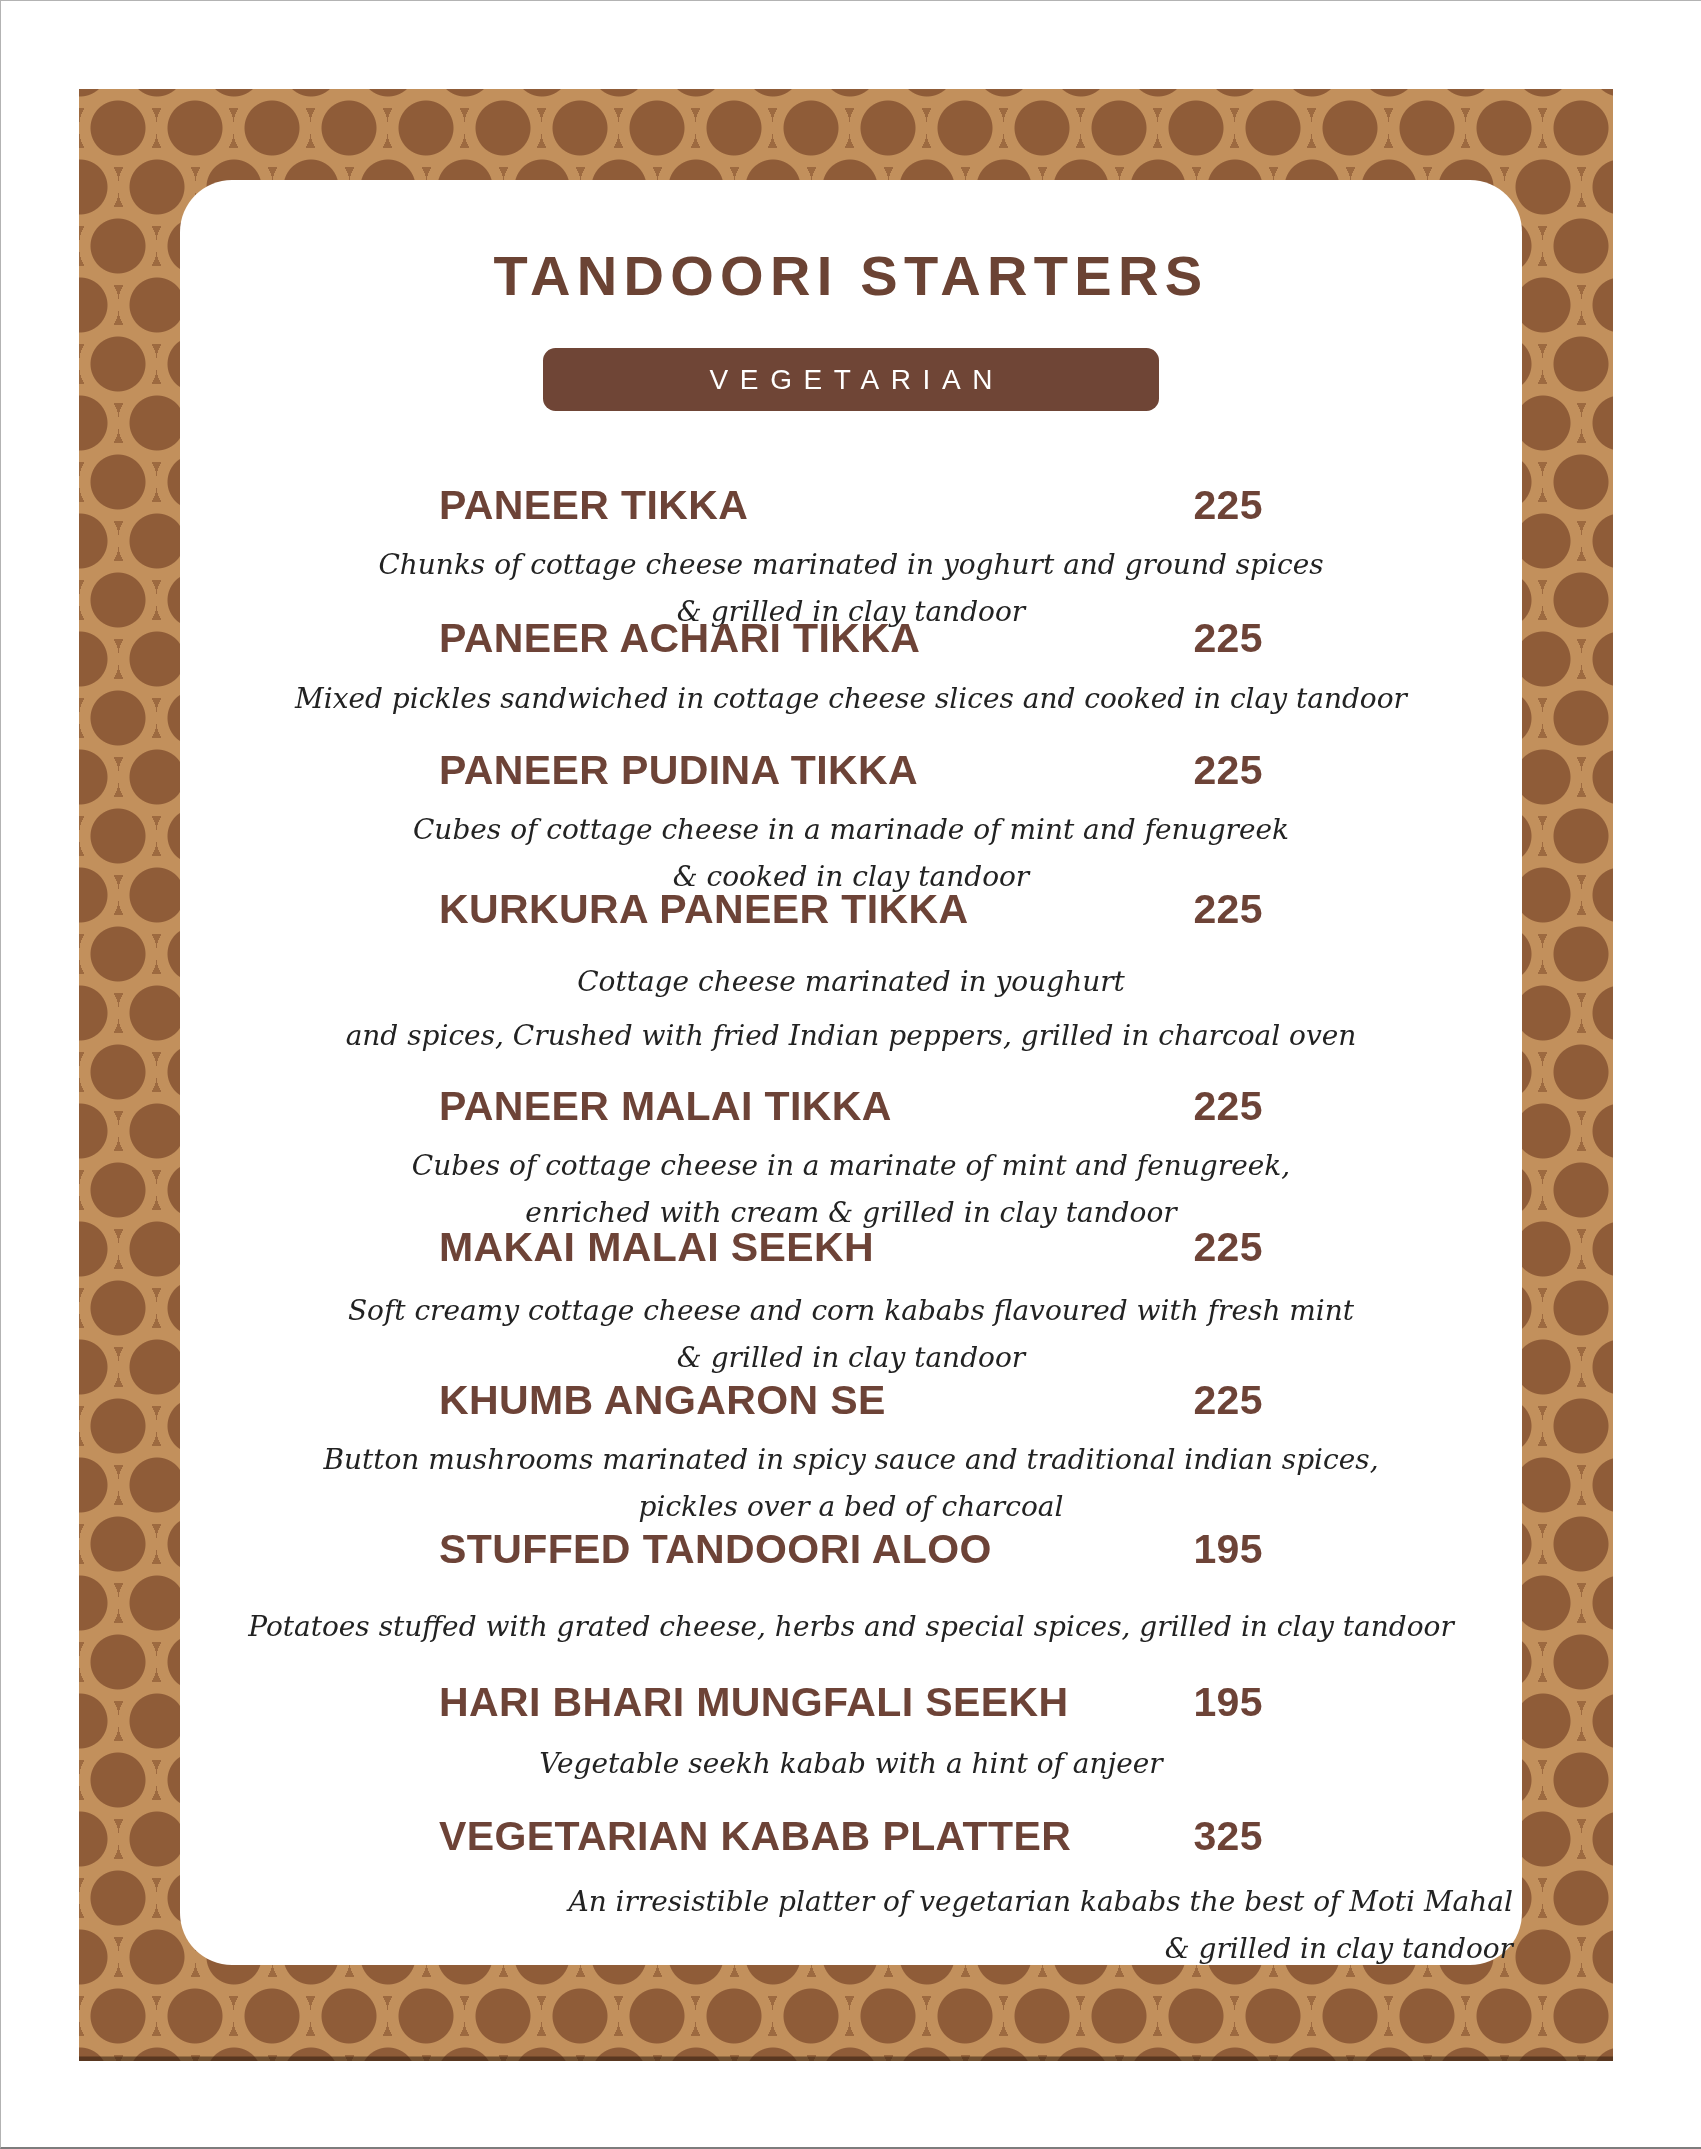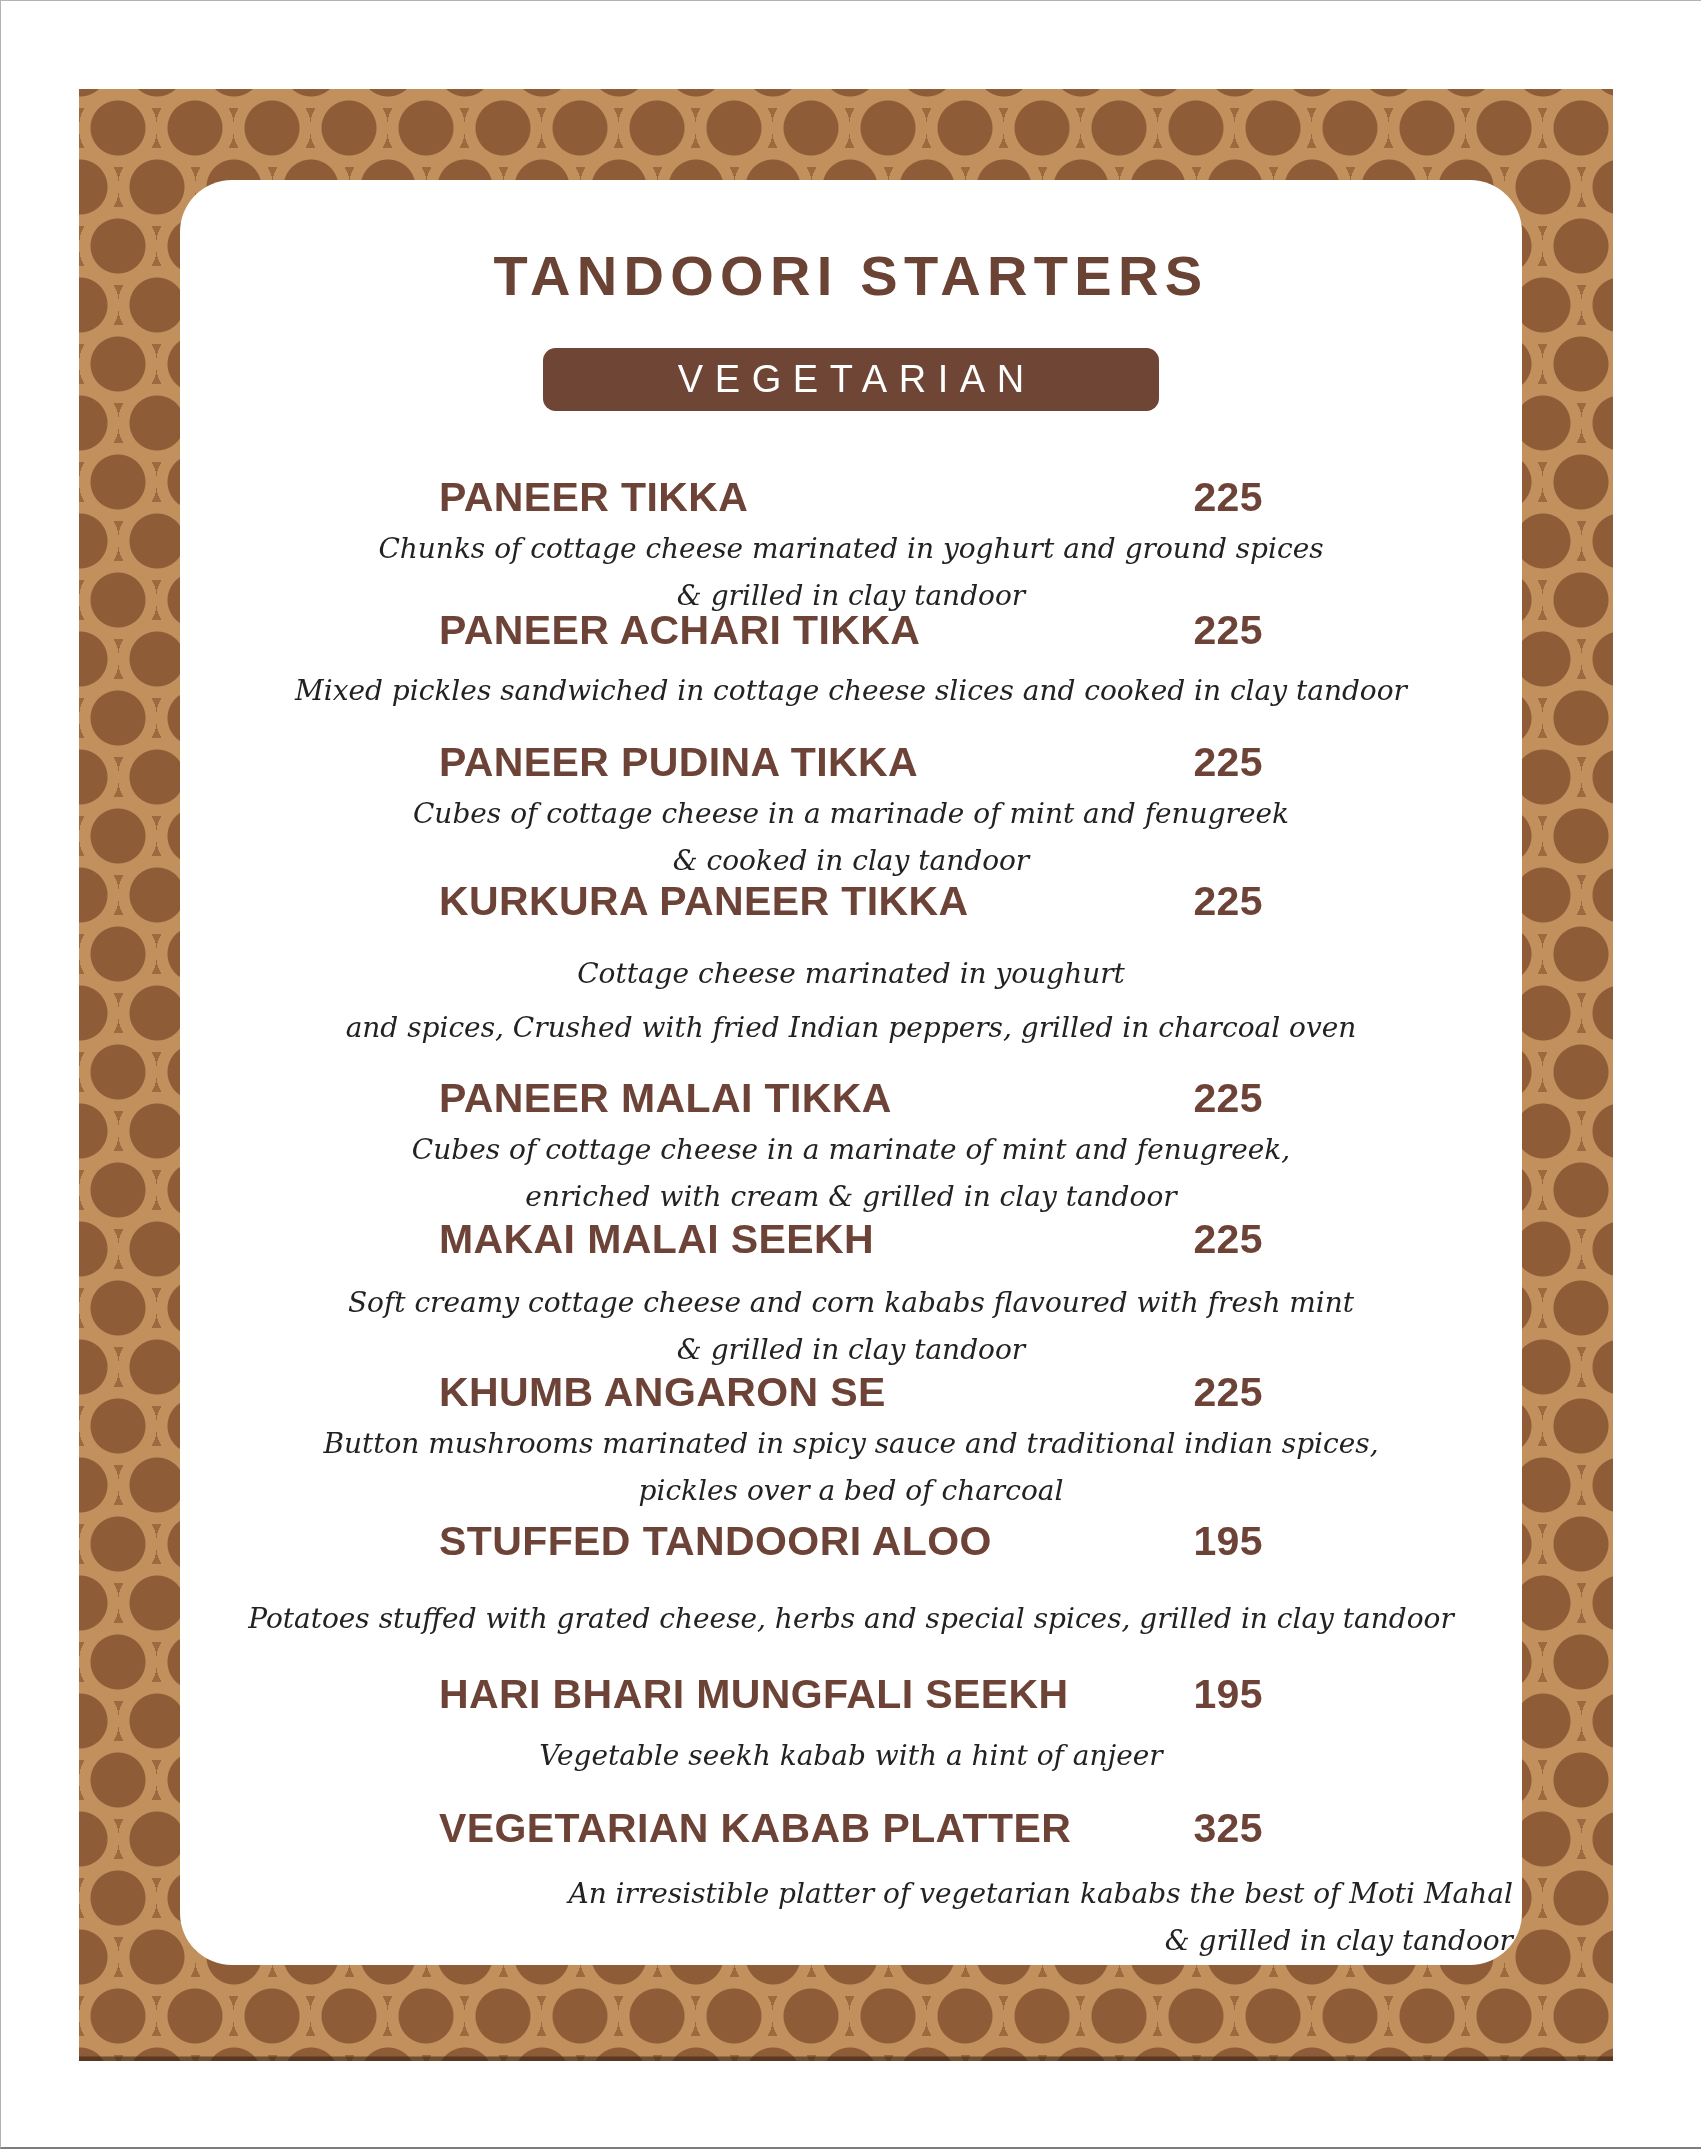--- a/index.html
+++ b/index.html
@@ -48,40 +48,40 @@
     position:absolute;
     top:168px;left:50%;
     transform:translateX(-50%);
     width:616px;height:63px;
     background:#6f4536;
     border-radius:12.5px;
     display:flex;align-items:center;justify-content:center;
   }
   .section-bar span{
     color:#ffffff;
-    font-size:38px;
+    font-size:28px;
     letter-spacing:11.6px;
     font-weight:400;
     padding-left:11.6px; 
   }
   .items{position:absolute;inset:0;}
   .item{position:absolute;left:0;right:0;}
   .item:nth-child(1){top:290px;}
   .item:nth-child(2){top:423px;}
   .item:nth-child(3){top:555px;}
   .item:nth-child(4){top:694px;}
   .item:nth-child(5){top:891px;}
   .item:nth-child(6){top:1032px;}
   .item:nth-child(7){top:1185px;}
   .item:nth-child(8){top:1334px;}
   .item:nth-child(9){top:1487px;}
   .item:nth-child(10){top:1621px;}
   .row{
     width:824px;
-    margin:4px auto;
+    margin:12px auto;
     display:flex;
     justify-content:space-between;
     align-items:baseline;
   }
   .name,.price{
     font-size:41px;
     font-weight:700;
     color:#6d4337;
     letter-spacing:0.4px;
     white-space:nowrap;

